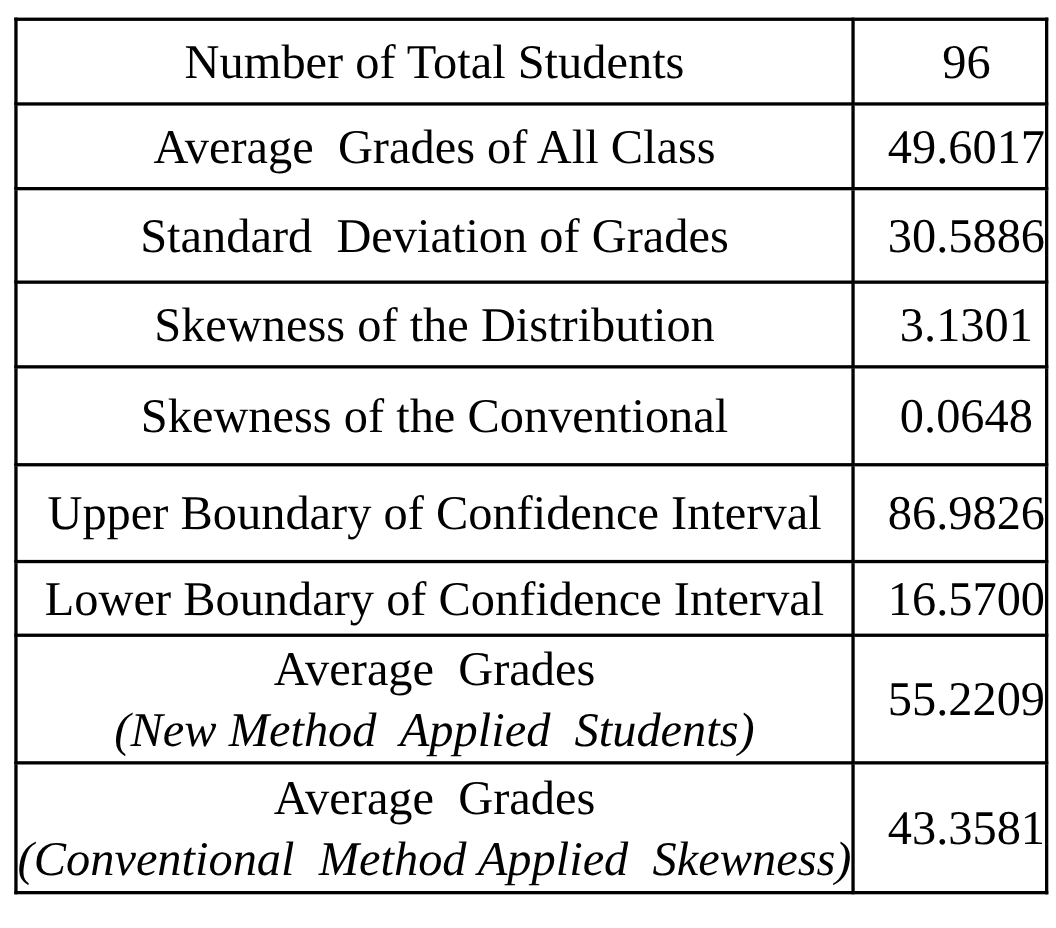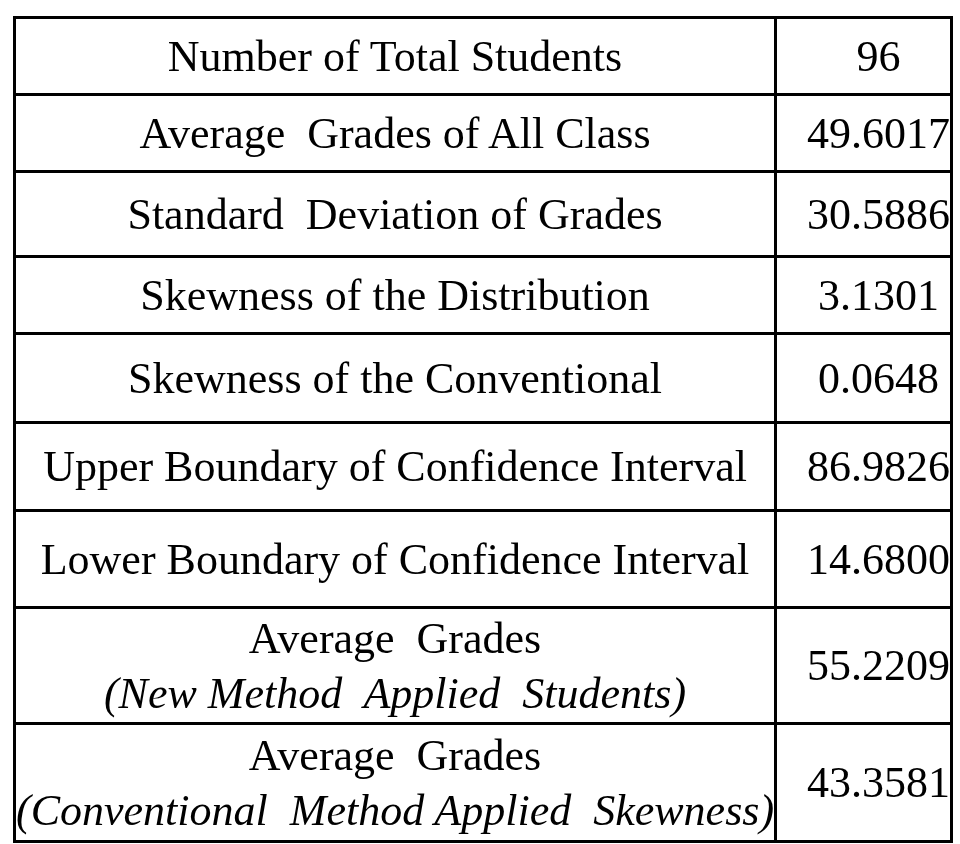--- a/index.html
+++ b/index.html
@@ -40,23 +40,23 @@
       <td class="value">3.1301</td>
     </tr>
     <tr style="height:89px">
       <td class="label">Skewness of the Conventional</td>
       <td class="value">0.0648</td>
     </tr>
     <tr style="height:88px">
       <td class="label">Upper Boundary of Confidence Interval</td>
       <td class="value">86.9826</td>
     </tr>
-    <tr style="height:97px">
+    <tr style="height:67px">
       <td class="label">Lower Boundary of Confidence Interval</td>
-      <td class="value">14.6800</td>
+      <td class="value">16.5700</td>
     </tr>
     <tr style="height:116px">
       <td class="label">
         <span style="white-space:pre;display:block">Average  Grades</span>
         <span class="sub" style="white-space:pre">(New Method  Applied  Students)</span>
       </td>
       <td class="value">55.2209</td>
     </tr>
     <tr style="height:118px">
       <td class="label">

